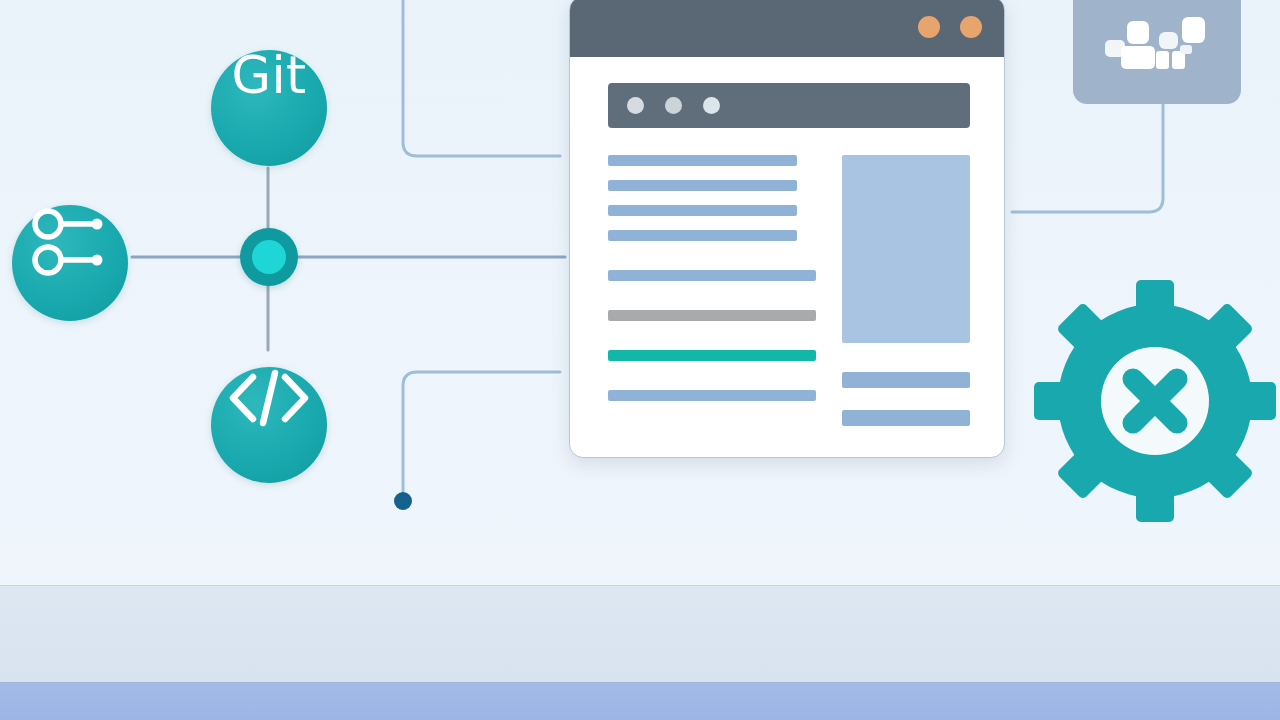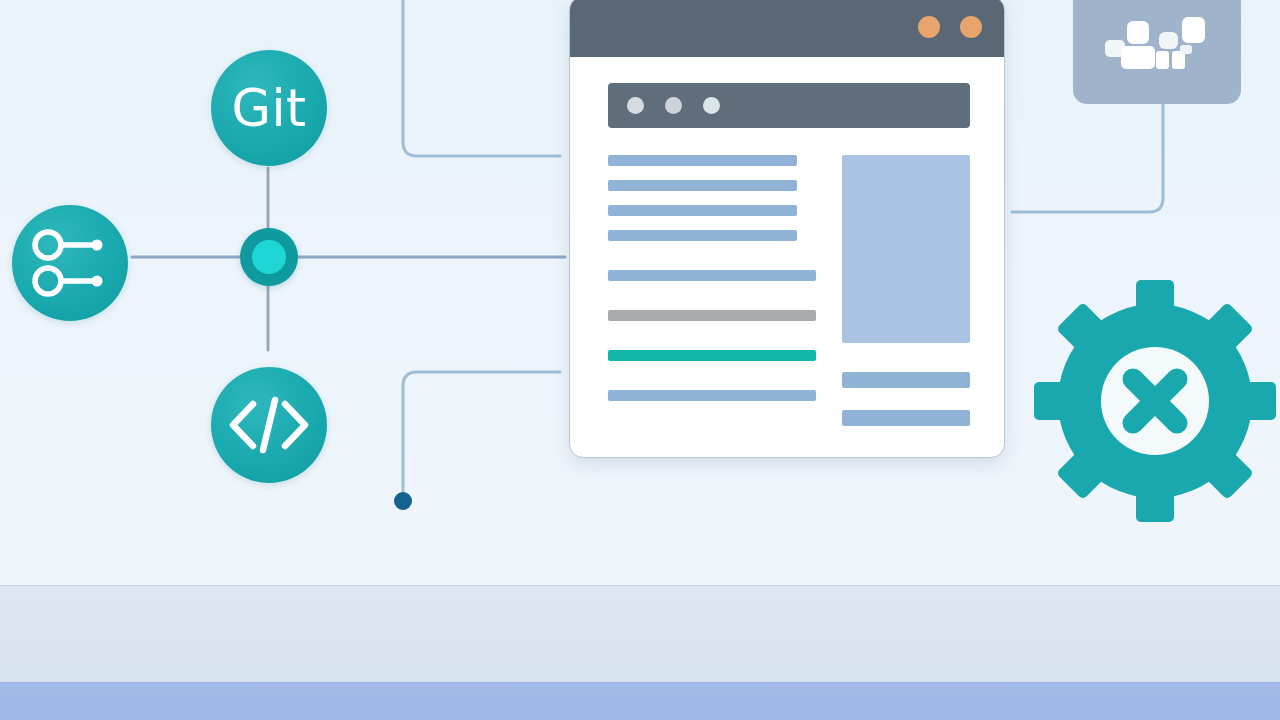--- a/index.html
+++ b/index.html
@@ -58,21 +58,20 @@
     height: 720px;
   }
 
   
   .badge {
     position: absolute;
     border-radius: 50%;
     background: radial-gradient(circle at 38% 32%, #2eb8bd 0%, #18a8ad 58%, #129aa0 100%);
     box-shadow: 0 2px 7px rgba(20, 120, 130, 0.18);
     display: flex;
-    align-items: center;
     justify-content: center;
   }
 
   #badge-git {
     left: 211px;
     top: 50px;
     width: 116px;
     height: 116px;
   }
   .git-label {

